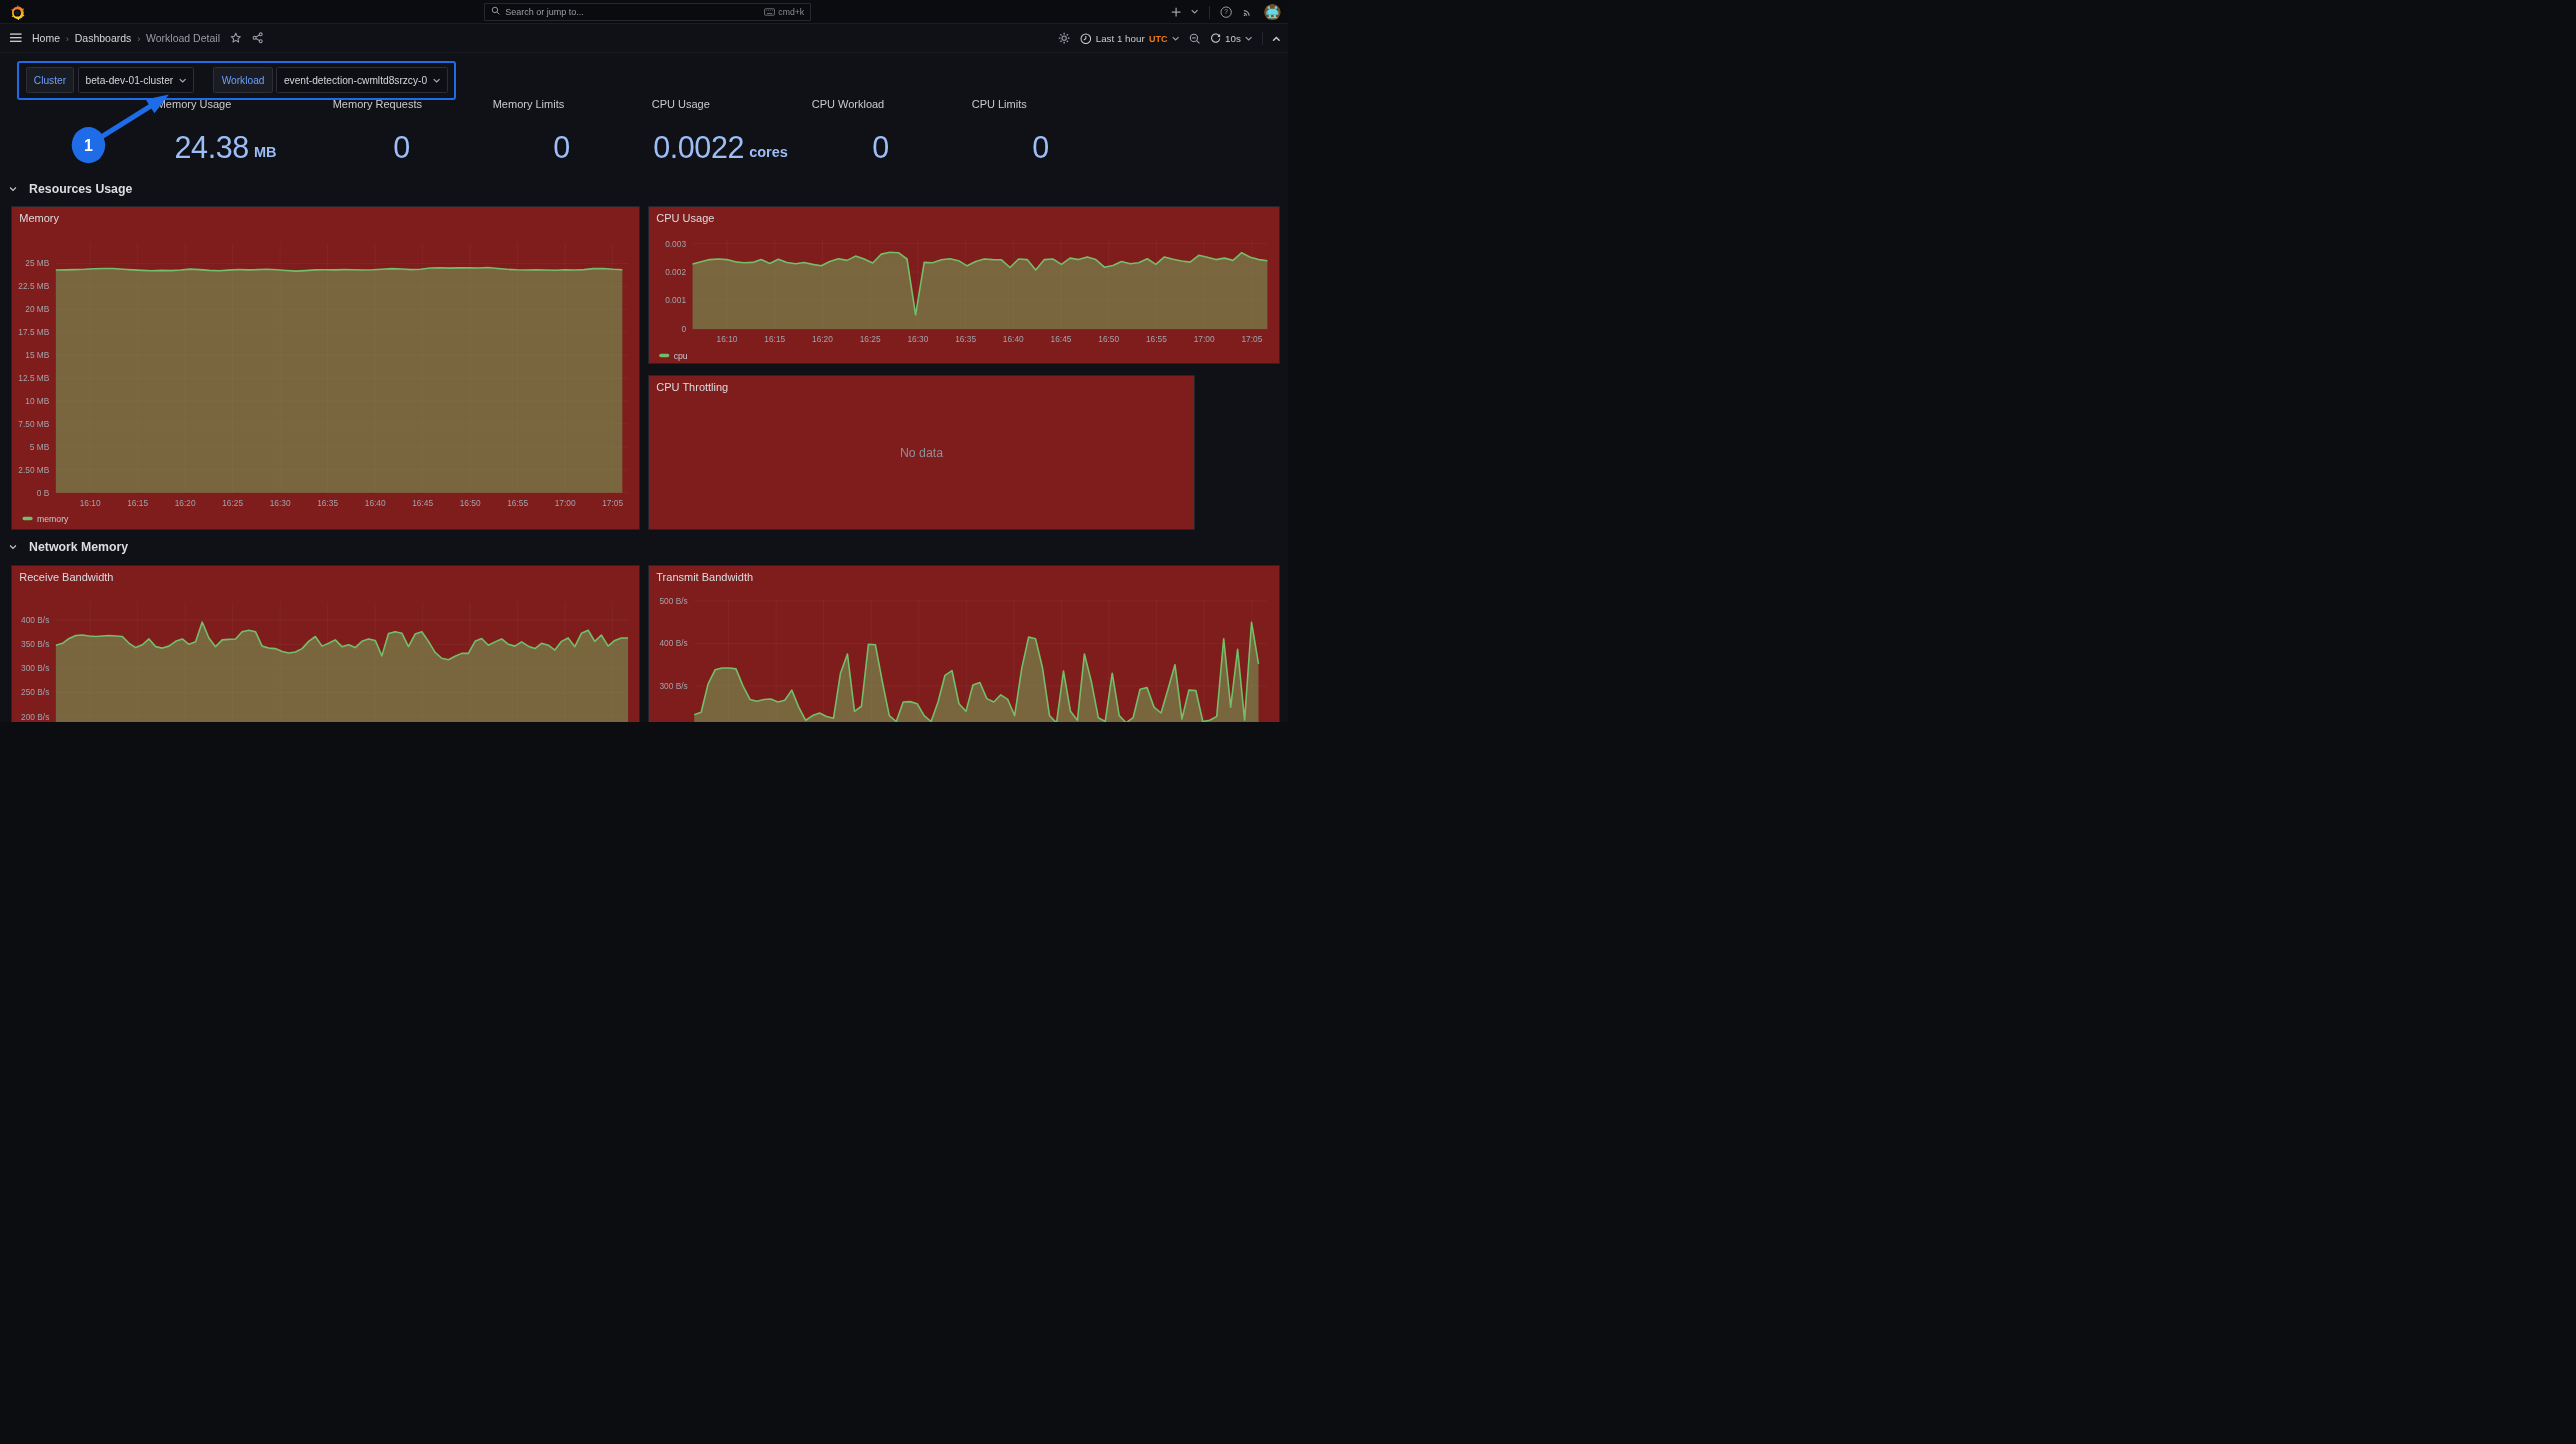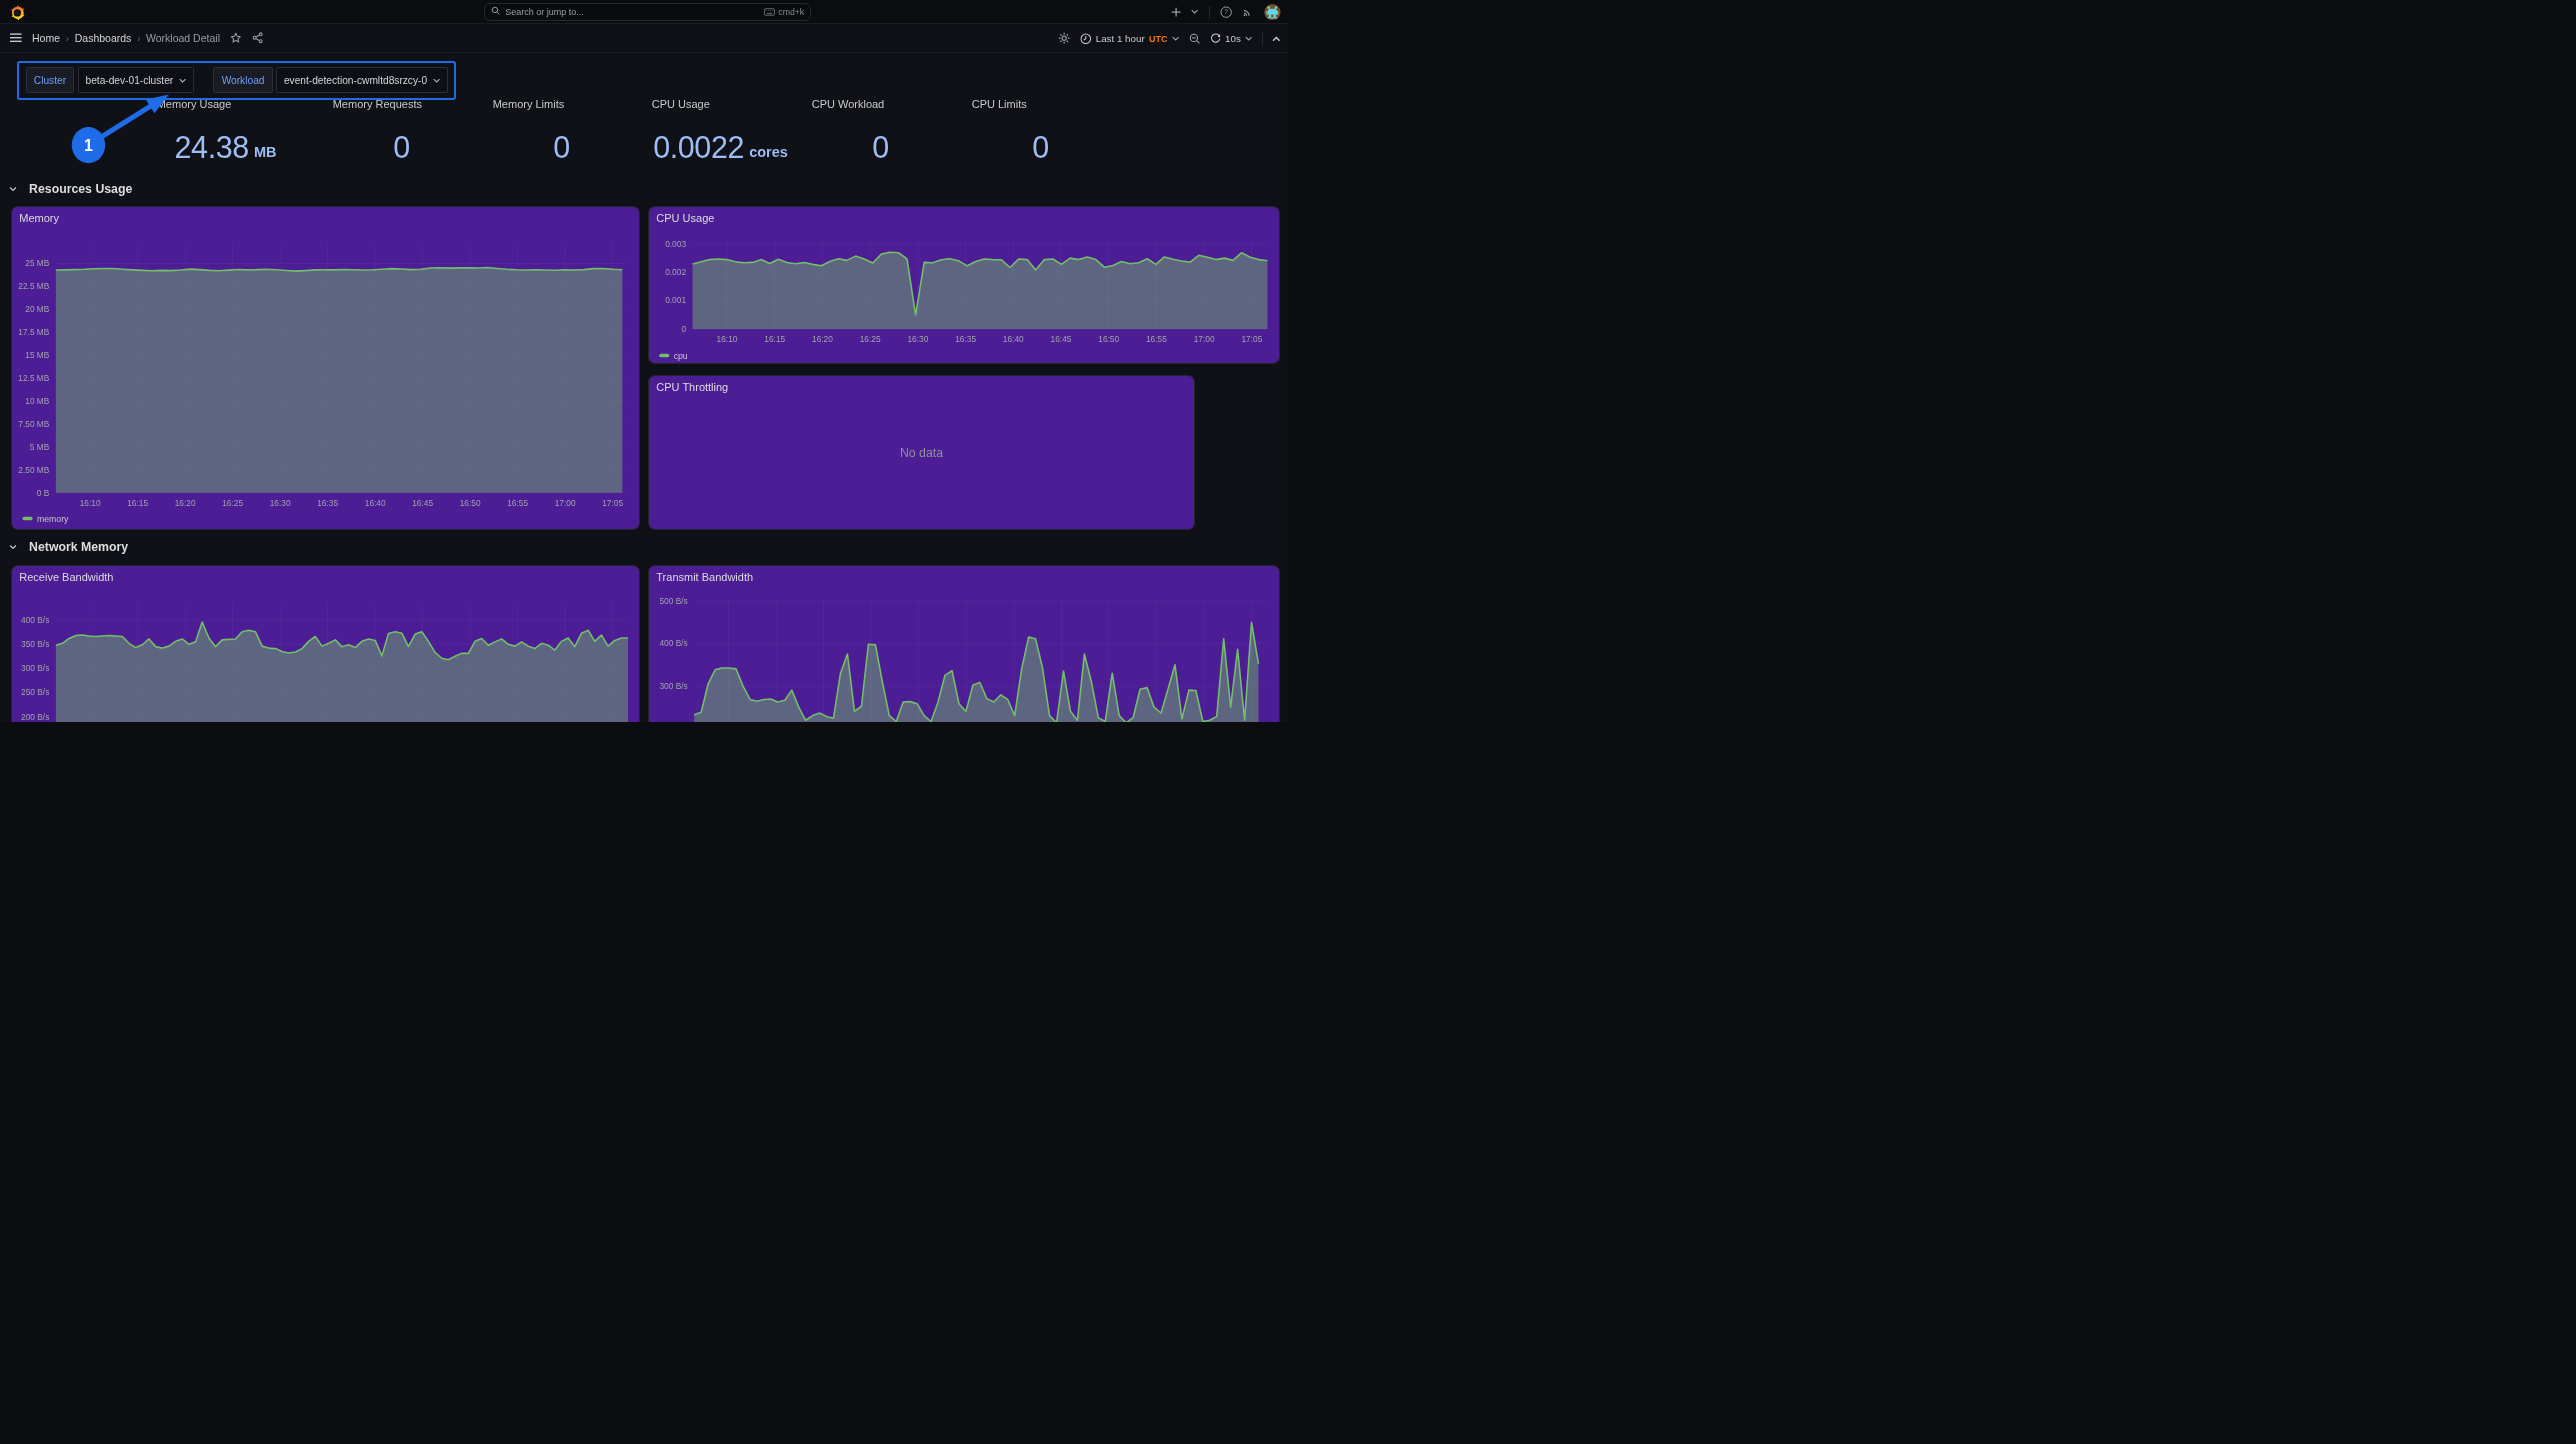--- a/index.html
+++ b/index.html
@@ -7,21 +7,21 @@
   body {
     width:1288px; height:722px; overflow:hidden; position:relative;
     font-family:"Liberation Sans", sans-serif;
     background:#101116; color:#d5d6da;
   }
   
   .topbar { position:absolute; left:0; top:0; width:1288px; height:24px;
     background:#0b0c0f; border-bottom:0.7px solid #1b1d23; display:flex; align-items:center; z-index:20; }
   .logo { position:absolute; left:8.7px; top:3.6px; width:16.7px; height:16.7px; cursor:pointer; }
   .searchbox { position:absolute; left:484px; top:2.9px; width:327px; height:18px;
-    background:#0a0b0e; border:0.7px solid #26282f; border-radius:6px;
+    background:#0a0b0e; border:0.7px solid #26282f; border-radius:1px;
     display:flex; align-items:center; padding:0 5.8px; color:#9b9ea6; font-size:9px; gap:5.1px; }
   .searchbox input { flex:1; background:transparent; border:none; outline:none; color:#9b9ea6;
     font-size:9px; font-family:inherit; }
   .searchbox input::placeholder { color:#9b9ea6; }
   .kbd-hint { display:flex; align-items:center; gap:3.6px; color:#878b93; font-size:8.7px; }
   .topbar-right { position:absolute; right:7.3px; top:0; height:24px; display:flex; align-items:center; gap:10.2px; }
   .icon-btn { display:flex; align-items:center; justify-content:center; color:#9fa3aa; cursor:pointer; }
   .vdiv { width:0.7px; height:13px; background:#26282f; }
   .avatar { width:16.7px; height:16.7px; border-radius:50%; overflow:hidden; cursor:pointer; }
   
@@ -50,21 +50,21 @@
   .stat-title { font-size:11px; color:#c9cacd; padding-left:8.7px; }
   .stat-valrow { position:absolute; left:0; top:28px; width:100%; height:42px;
     display:flex; align-items:center; justify-content:center; }
   .stat-value { font-size:30.5px; font-weight:500; color:#9dbdf5; letter-spacing:-0.4px; }
   .stat-suffix { font-size:14.5px; font-weight:700; color:#9dbdf5; margin-left:5.1px; margin-top:10.2px; }
   
   .section-h { position:absolute; display:flex; align-items:center; gap:4.4px; cursor:pointer; }
   .section-title { font-size:12.3px; font-weight:bold; color:#dcdde1;padding-left:8px; }
   .sec-chev { color:#c3c5c9; }
   
-  .panel { position:absolute; background:#4c1d95; border:0.7px solid #22252b; border-radius:7px; overflow:hidden; }
+  .panel { position:absolute; background:#7f1d1d; border:0.7px solid #22252b; border-radius:0; overflow:hidden; }
   .panel-title { position:absolute; left:7.3px; top:5.1px; font-size:11px; font-weight:500; color:#dcdde0; cursor:pointer; z-index:2; }
   .nodata { position:absolute; left:0; top:0; width:100%; height:100%;
     display:flex; align-items:center; justify-content:center; color:#8e9197; font-size:12.3px; }
   .chartbox { position:absolute; left:0; top:0; width:100%; height:100%; }
   svg text { font-family:"Liberation Sans", sans-serif; }
 </style>
 </head>
 <body>
 
 <div class="topbar">

